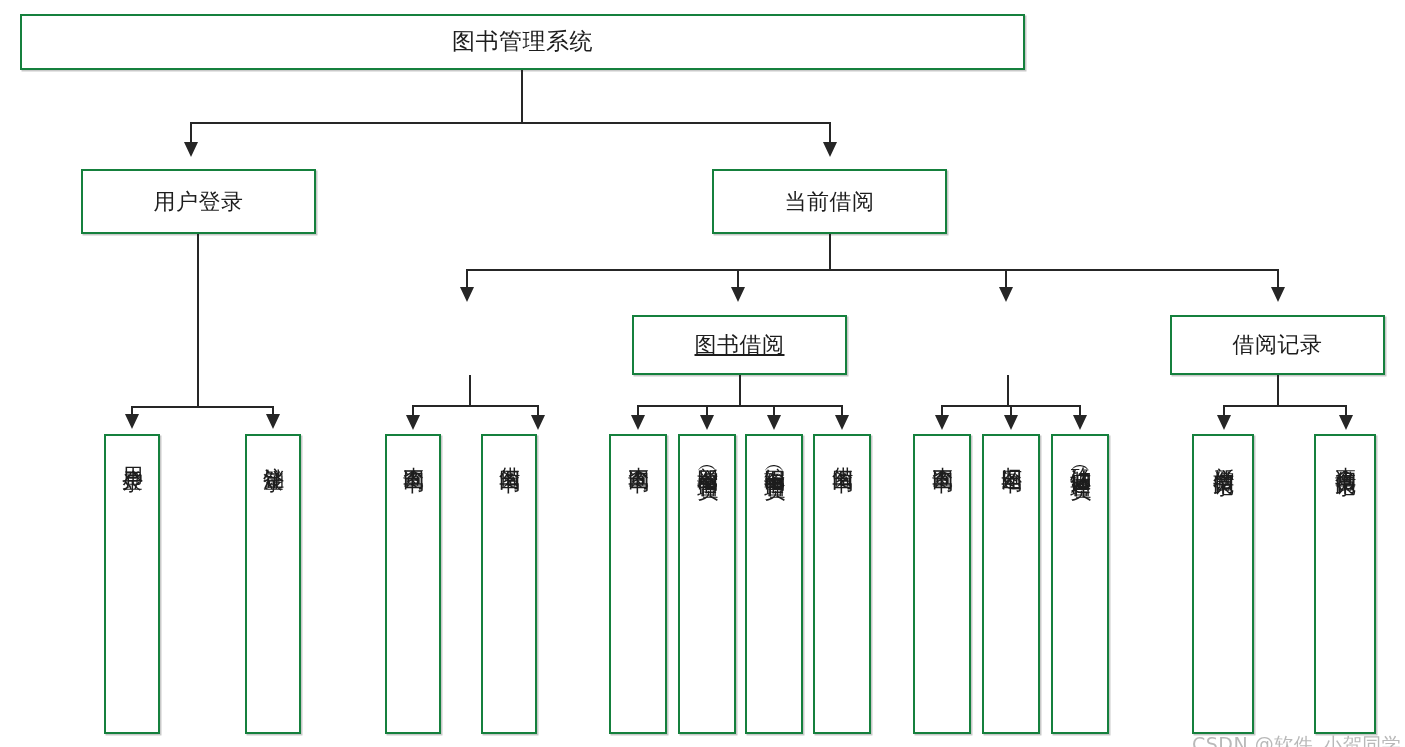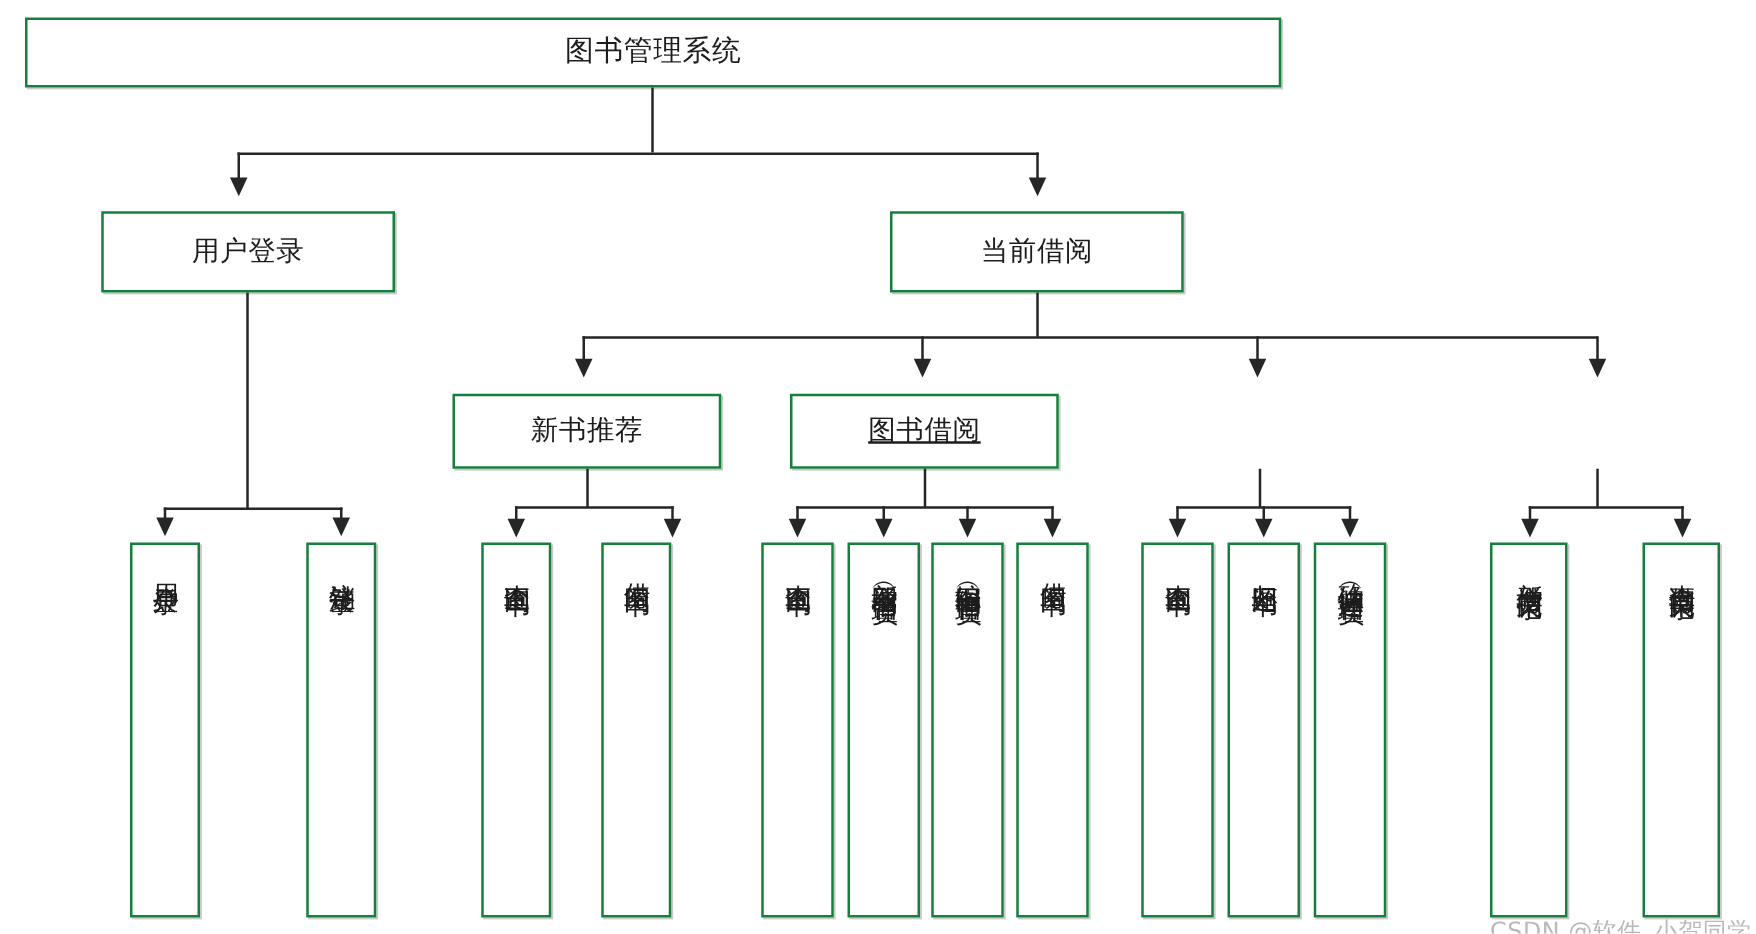--- a/index.html
+++ b/index.html
@@ -118,25 +118,25 @@
   <div class="ln h" style="left:466px; top:269px; width:812px;"></div>
   <div class="ln v" style="left:466px; top:269px; height:20px;"></div>
   <div class="arrow" style="left:460px; top:287px;"></div>
   <div class="ln v" style="left:737px; top:269px; height:20px;"></div>
   <div class="arrow" style="left:731px; top:287px;"></div>
   <div class="ln v" style="left:1005px; top:269px; height:20px;"></div>
   <div class="arrow" style="left:999px; top:287px;"></div>
   <div class="ln v" style="left:1277px; top:269px; height:20px;"></div>
   <div class="arrow" style="left:1271px; top:287px;"></div>
 
-  <div class="node h" style="left:362px; top:315px; width:215px; height:60px;">
-    <span class="label">新书推荐</span>
-  </div>
   <div class="node h" style="left:632px; top:315px; width:215px; height:60px;text-decoration:underline;">
     <span class="label">图书借阅</span>
+  </div>
+  <div class="node h" style="left:1170px; top:315px; width:215px; height:60px;">
+    <span class="label">借阅记录</span>
   </div>
 
   <div class="ln v" style="left:469px; top:375px; height:31px;"></div>
   <div class="ln h" style="left:412px; top:405px; width:127px;"></div>
   <div class="ln v" style="left:412px; top:405px; height:12px;"></div>
   <div class="arrow" style="left:406px; top:415px;"></div>
   <div class="ln v" style="left:537px; top:405px; height:12px;"></div>
   <div class="arrow" style="left:531px; top:415px;"></div>
 
   <div class="ln v" style="left:739px; top:375px; height:31px;"></div>

